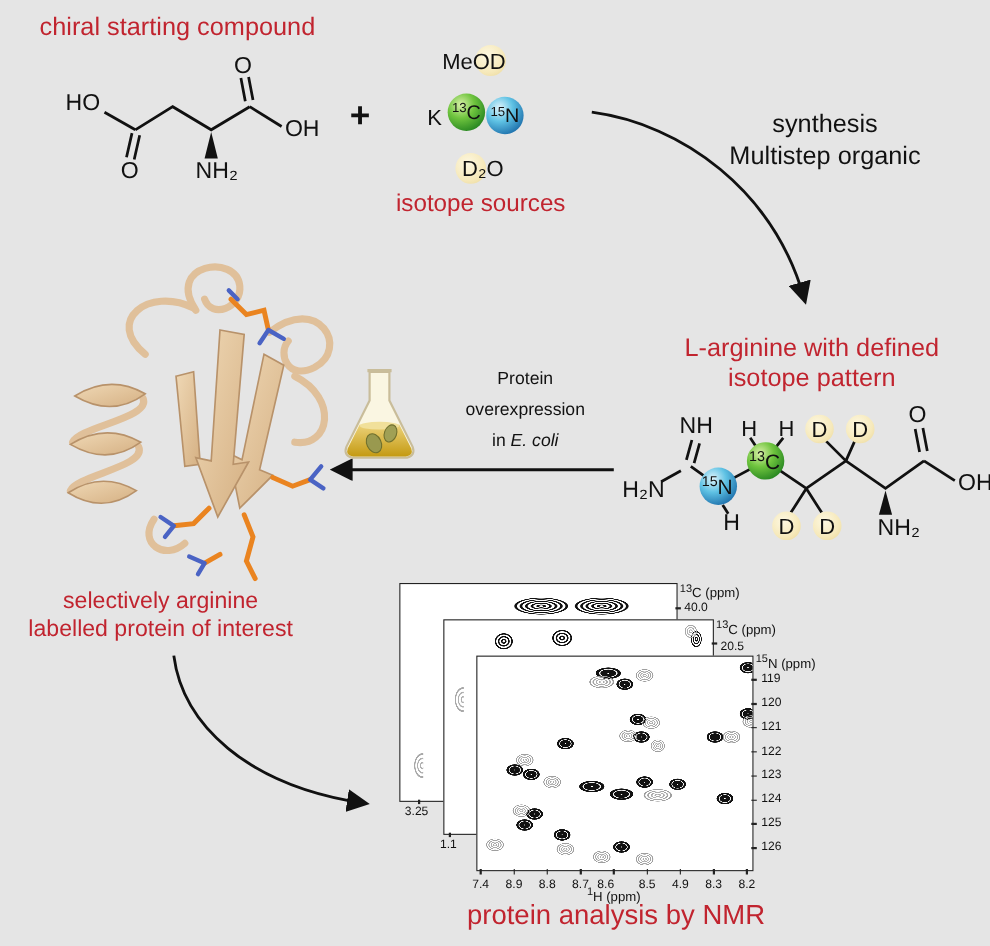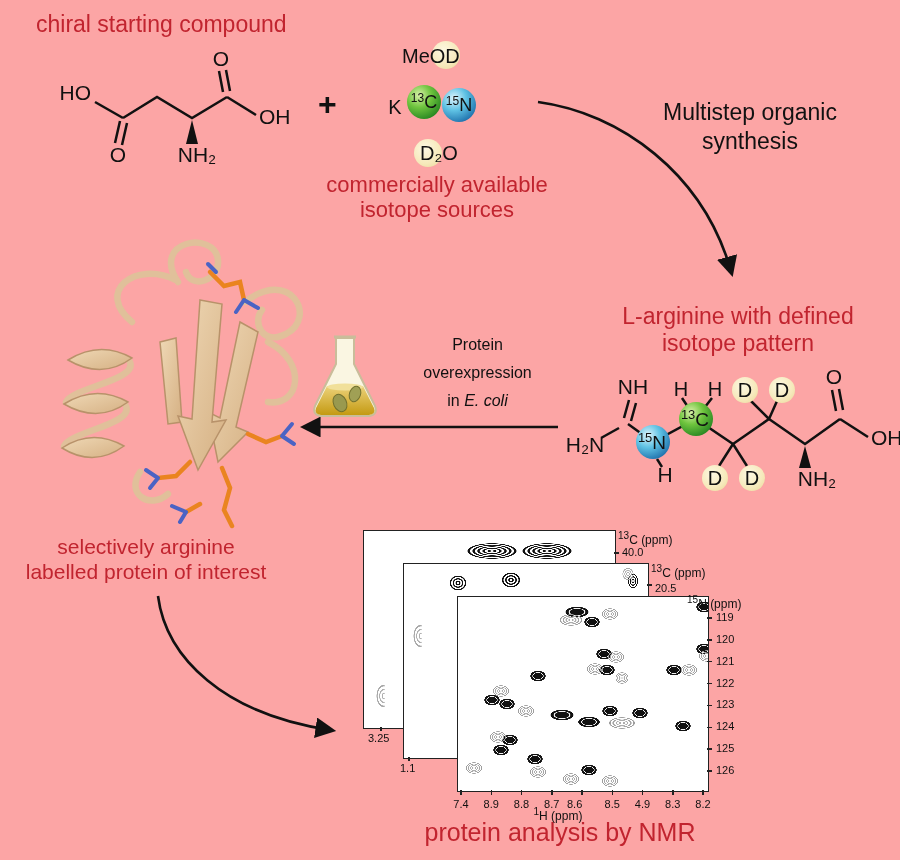--- a/index.html
+++ b/index.html
@@ -1,16 +1,16 @@
 <!DOCTYPE html>
 <html><head>
 <meta charset="utf-8">
 <style>
   html,body{margin:0;padding:0;background:#fff;}
-  .fig{position:relative;width:900px;height:860px;background:#fca5a5;overflow:hidden;
+  .fig{position:relative;width:900px;height:860px;background:#e5e5e5;overflow:hidden;
        font-family:"Liberation Sans","DejaVu Sans",sans-serif;color:#111;}
   .abs{position:absolute;}
   .cap{line-height:1.12;}
   .red{color:#c1242f;}
   .center{text-align:center;}
   .it{font-style:italic;}
   svg text{font-family:"Liberation Sans","DejaVu Sans",sans-serif;fill:#111;}
   
   .panel{position:absolute;background:#fff;border:1.5px solid #222;overflow:hidden;}
   .axlab{position:absolute;font-size:12px;color:#111;white-space:nowrap;}
@@ -78,36 +78,35 @@
     <circle cx="79" cy="67" r="17" fill="url(#is-blue)"></circle>
     <circle cx="44" cy="64" r="17" fill="url(#is-green)"></circle>
     <text x="15" y="76" font-size="20" text-anchor="middle">K</text>
     <text x="44" y="70" text-anchor="middle"><tspan font-size="12" dy="-6">13</tspan><tspan font-size="18" dy="6">C</tspan></text>
     <text x="79" y="73" text-anchor="middle"><tspan font-size="12" dy="-6">15</tspan><tspan font-size="18" dy="6">N</tspan></text>
     <circle cx="48" cy="115" r="14" fill="url(#is-yellow)"></circle>
     <text x="40" y="122" font-size="20">D₂O</text>
   </svg>
 
   <div class="abs cap red center" style="left:308px;top:172px;width:258px;font-size:22px;line-height:25px;">
-    <div>commercially available</div>
     <div>isotope sources</div>
   </div>
 
   <svg class="abs" style="left:525px;top:85px;" width="230" height="215" viewBox="0 0 230 215">
     <defs>
         <marker id="ah1" viewBox="0 0 10 10" refX="7" refY="5" markerWidth="8" markerHeight="8" orient="auto">
           <path d="M0,0 L10,5 L0,10 z" fill="#111"></path>
         </marker>
       </defs>
     <path d="M 13,17 C 95,28 178,88 206,186" fill="none" stroke="#111" stroke-width="2.6" marker-end="url(#ah1)"></path>
   </svg>
 
   <div class="abs cap center" style="left:640px;top:98px;width:220px;font-size:23px;line-height:29px;">
+    <div>synthesis</div>
     <div>Multistep organic</div>
-    <div>synthesis</div>
   </div>
 
   <div class="abs cap red center" style="left:592px;top:303px;width:292px;font-size:23px;line-height:27px;">
     <div>L-arginine with defined</div>
     <div>isotope pattern</div>
   </div>
 
   <svg class="abs" style="left:555px;top:360px;" width="345" height="140" viewBox="0 0 345 140">
     <defs>
       <radialGradient id="ar-yellow" cx="40%" cy="35%" r="75%">
@@ -253,21 +252,21 @@
       <span class="peak mound" style="left: 183.23px; top: 19.7px;"></span>
       <span class="peak gray-arc" style="left: 20.08px; top: 165.48px;"></span>
     </div>
   <div id="panel-mid" class="panel" style="left:403px;top:563px;width:244px;height:194px;z-index:2;">
       <span class="peak ring-black" style="left: 53.68px; top: 19.4px;"></span>
       <span class="peak ring-black" style="left: 107.36px; top: 15.52px; transform: translate(-50%, -50%) scale(1.1, 1);"></span>
       <span class="peak ring-black" style="left: 229.36px; top: 17.46px; transform: translate(-50%, -50%) scale(0.6, 1);"></span>
       <span class="peak ring-gray" style="left: 224.48px; top: 9.7px; transform: translate(-50%, -50%) scale(0.8, 1);"></span>
       <span class="peak gray-arc" style="left: 17.08px; top: 71.78px;"></span>
     </div>
-  <div id="panel-main-wrap" class="abs" style="left:433px;top:596px;width:250px;height:194px;z-index:3;margin-left:24px;">
+  <div id="panel-main-wrap" class="abs" style="left:433px;top:596px;width:250px;height:194px;z-index:3;">
     <div id="panel-main" class="panel" style="left:0;top:0;width:250px;height:194px;">
         <span class="peak pk-black" style="left: 118.95px; top: 15.4429px; transform: translate(-50%, -50%) scale(1.5, 1);"></span>
         <span class="peak pk-black" style="left: 134.075px; top: 25.2785px;"></span>
         <span class="peak pk-black" style="left: 246px; top: 9.97865px;"></span>
         <span class="peak pk-black" style="left: 246px; top: 51.5069px;"></span>
         <span class="peak pk-black" style="left: 146.175px; top: 56.9712px;"></span>
         <span class="peak pk-black" style="left: 149.2px; top: 73.3639px;"></span>
         <span class="peak pk-black" style="left: 215.75px; top: 73.3639px;"></span>
         <span class="peak pk-black" style="left: 79.625px; top: 78.8282px;"></span>
         <span class="peak pk-black" style="left: 34.25px; top: 102.871px;"></span>

